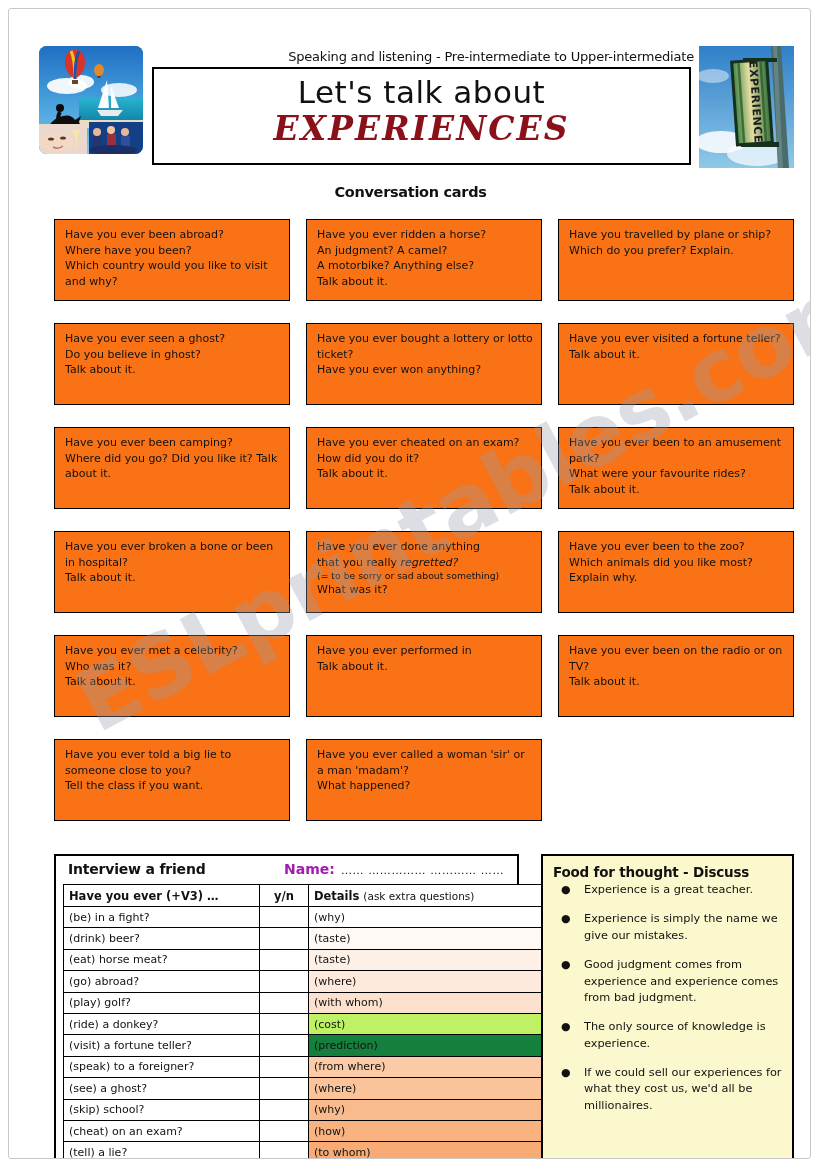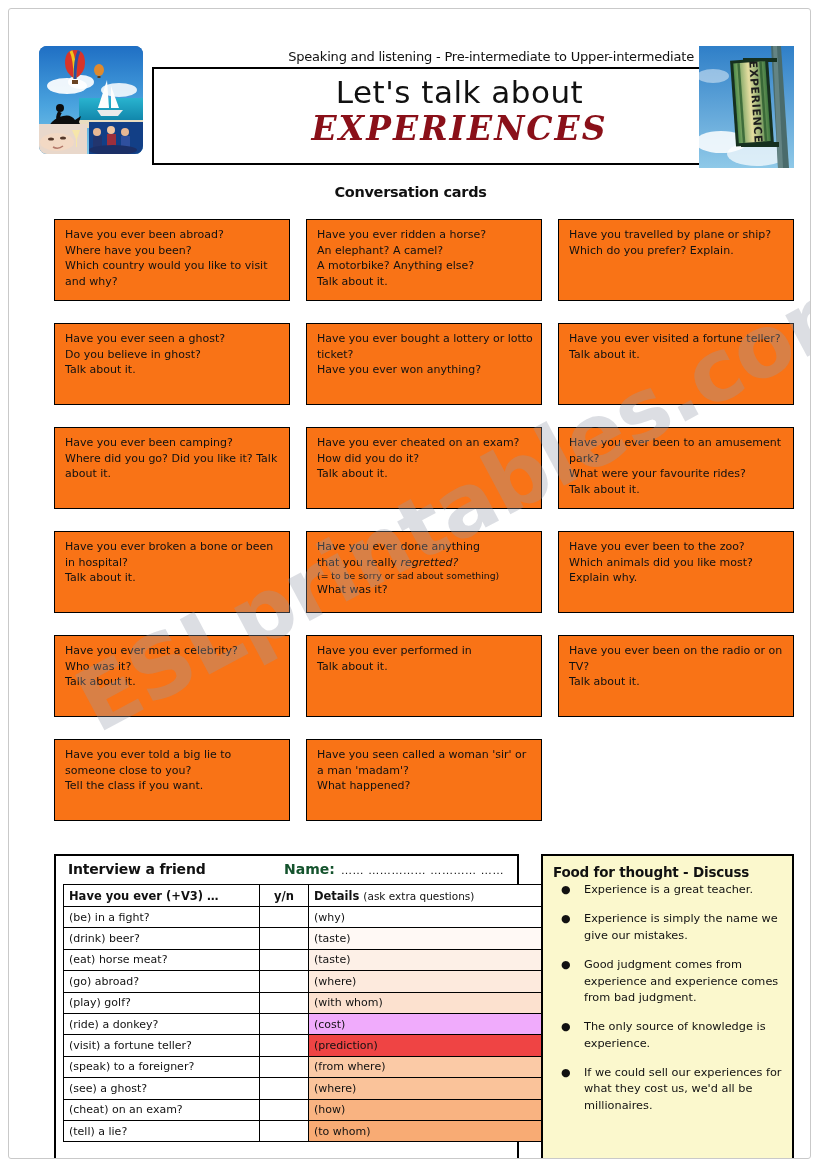--- a/index.html
+++ b/index.html
@@ -76,21 +76,21 @@
     text-align: right;
     font-family: "DejaVu Sans", sans-serif;
     font-size: 13px;
     color: #111;
     letter-spacing: -0.2px;
   }
   #title-box {
     position: absolute;
     left: 143px;
     top: 58px;
-    width: 615px;
+    width: 539px;
     height: 98px;
     border: 2px solid #000;
     background: #fff;
     box-sizing: border-box;
     text-align: center;
   }
   #title-main {
     font-family: "DejaVu Sans", sans-serif;
     font-size: 31px;
     color: #111;
@@ -198,21 +198,21 @@
     margin-left: auto;
     margin-right: 6px;
     display: flex;
     align-items: baseline;
     gap: 6px;
   }
   #name-label {
     font-family: "DejaVu Sans", sans-serif;
     font-size: 14px;
     font-weight: bold;
-    color: #14532d;
+    color: #a21caf;
   }
   #name-dots {
     font-family: "DejaVu Sans", sans-serif;
     font-size: 11px;
     color: #111;
     letter-spacing: 0.6px;
   }
 
   table#itable {
     border-collapse: collapse;
@@ -245,22 +245,22 @@
   .col-yn { width: 38px; text-align: center !important; }
   .col-d  { width: 225px; }
   #itable th.col-yn { text-align: center !important; }
   td.det { font-size: 10px; }
   
   tr.r0 td.det  { background:#ffffff; }
   tr.r1 td.det  { background:#fff9f5; }
   tr.r2 td.det  { background:#fdf0e7; }
   tr.r3 td.det  { background:#fdeadd; }
   tr.r4 td.det  { background:#fce1cf;margin-top:24px; }
-  tr.r5 td.det  { background:#f0abfc; }
-  tr.r6 td.det  { background:#ef4444; }
+  tr.r5 td.det  { background:#bef264; }
+  tr.r6 td.det  { background:#15803d; }
   tr.r7 td.det  { background:#fbcaa6; }
   tr.r8 td.det  { background:#fac39a; }
   tr.r9 td.det  { background:#f9bb8d; }
   tr.r10 td.det { background:#f9b381; }
   tr.r11 td.det { background:#f8ab74; }
 
   
   #food {
     position: absolute;
     left: 487px;
@@ -414,21 +414,21 @@
   <div id="cards-heading">Conversation cards</div>
 
   <div id="cards">
       <div class="card">
         <span class="ln">Have you ever been abroad?</span>
         <span class="ln">Where have you been?</span>
         <span class="ln">Which country would you like to visit and why?</span>
       </div>
       <div class="card">
         <span class="ln">Have you ever ridden a horse?</span>
-        <span class="ln">An elephant? A camel?</span>
+        <span class="ln">An judgment? A camel?</span>
         <span class="ln">A motorbike? Anything else?</span>
         <span class="ln">Talk about it.</span>
       </div>
       <div class="card">
         <span class="ln">Have you travelled by plane or ship?</span>
         <span class="ln">Which do you prefer? Explain.</span>
       </div>
       <div class="card">
         <span class="ln">Have you ever seen a ghost?</span>
         <span class="ln">Do you believe in ghost?</span>
@@ -481,21 +481,21 @@
       </div>
       <div class="card">
         <span class="ln">Have you ever been on the radio or on TV?</span>
         <span class="ln">Talk about it.</span>
       </div>
       <div class="card">
         <span class="ln">Have you ever told a big lie to someone close to you?</span>
         <span class="ln">Tell the class if you want.</span>
       </div>
       <div class="card">
-        <span class="ln">Have you seen called a woman 'sir' or a man 'madam'?</span>
+        <span class="ln">Have you ever called a woman 'sir' or a man 'madam'?</span>
         <span class="ln">What happened?</span>
       </div>
     </div>
 
   <div id="bottom">
 
     <div id="interview">
       <div id="interview-top">
         <div id="interview-title">Interview a friend</div>
         <div id="name-wrap">
@@ -554,20 +554,25 @@
             <tr class="r7">
               <td class="col-q">(speak) to a foreigner?</td>
               <td class="col-yn"></td>
               <td class="col-d det">(from where)</td>
             </tr>
             <tr class="r8">
               <td class="col-q">(see) a ghost?</td>
               <td class="col-yn"></td>
               <td class="col-d det">(where)</td>
             </tr>
+            <tr class="r9">
+              <td class="col-q">(skip) school?</td>
+              <td class="col-yn"></td>
+              <td class="col-d det">(why)</td>
+            </tr>
             <tr class="r10">
               <td class="col-q">(cheat) on an exam?</td>
               <td class="col-yn"></td>
               <td class="col-d det">(how)</td>
             </tr>
             <tr class="r11">
               <td class="col-q">(tell) a lie?</td>
               <td class="col-yn"></td>
               <td class="col-d det">(to whom)</td>
             </tr>

